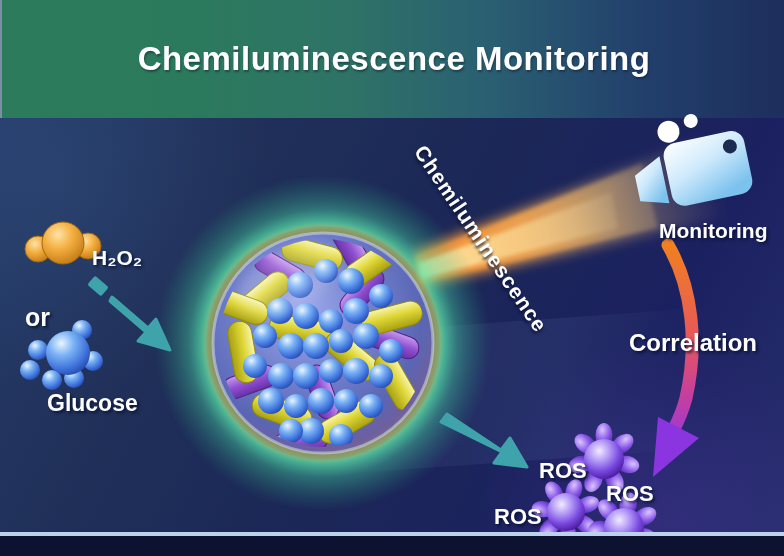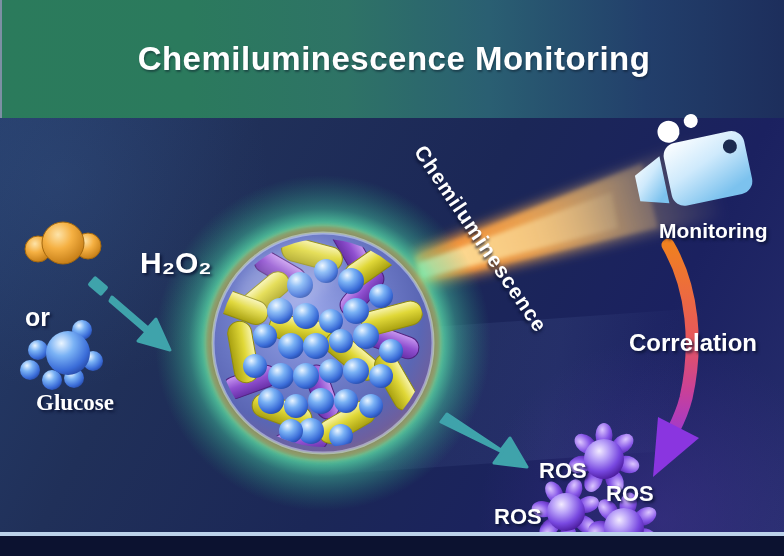--- a/index.html
+++ b/index.html
@@ -22,23 +22,23 @@
     background:linear-gradient(to right,#2b7b5c 0%,#2b7a5d 24%,#2e7366 44%,#2a5f72 62%,#223f6b 82%,#1d2e5c 100%);
     border-left:2px solid rgba(220,240,235,0.5);
   }
   .t1{color:#ffffff;font-weight:bold;font-size:33px;letter-spacing:0.5px;text-shadow:1px 2px 2px rgba(10,25,40,0.45);}
   .t2{color:#ffffff;font-weight:bold;font-size:31px;margin-top:2px;text-shadow:1px 2px 2px rgba(10,25,40,0.45);}
   svg.scene{position:absolute;left:0;top:0;}
   .lbl{
     position:absolute;color:#ffffff;font-weight:bold;white-space:nowrap;
     text-shadow:2px 2px 3px rgba(8,16,48,0.85);
   }
-  .lbl-h2o2{left:92px;top:246px;font-size:30px;margin-left:48px;}
+  .lbl-h2o2{left:92px;top:246px;font-size:21px;}
   .lbl-or{left:25px;top:281px;font-size:25px;margin-top:22px;}
-  .lbl-glucose{left:36px;top:390px;font-size:23px;font-family:Liberation Serif, serif;}
+  .lbl-glucose{left:47px;top:390px;font-size:23px;}
   .lbl-cheми{left:429px;top:141px;font-size:21px;letter-spacing:1px;transform:rotate(56deg);transform-origin:left top;}
   .lbl-monitoring{left:659px;top:219px;font-size:21px;}
   .lbl-correlation{left:629px;top:329px;font-size:24px;}
   .lbl-ros-a{left:539px;top:458px;font-size:22px;}
   .lbl-ros-b{left:606px;top:481px;font-size:22px;}
   .lbl-ros-c{left:494px;top:504px;font-size:22px;}
   .bottom-line{position:absolute;left:0;bottom:0;width:784px;height:4px;background:#bcd2ea;}
 </style>
 </head>
 <body>

